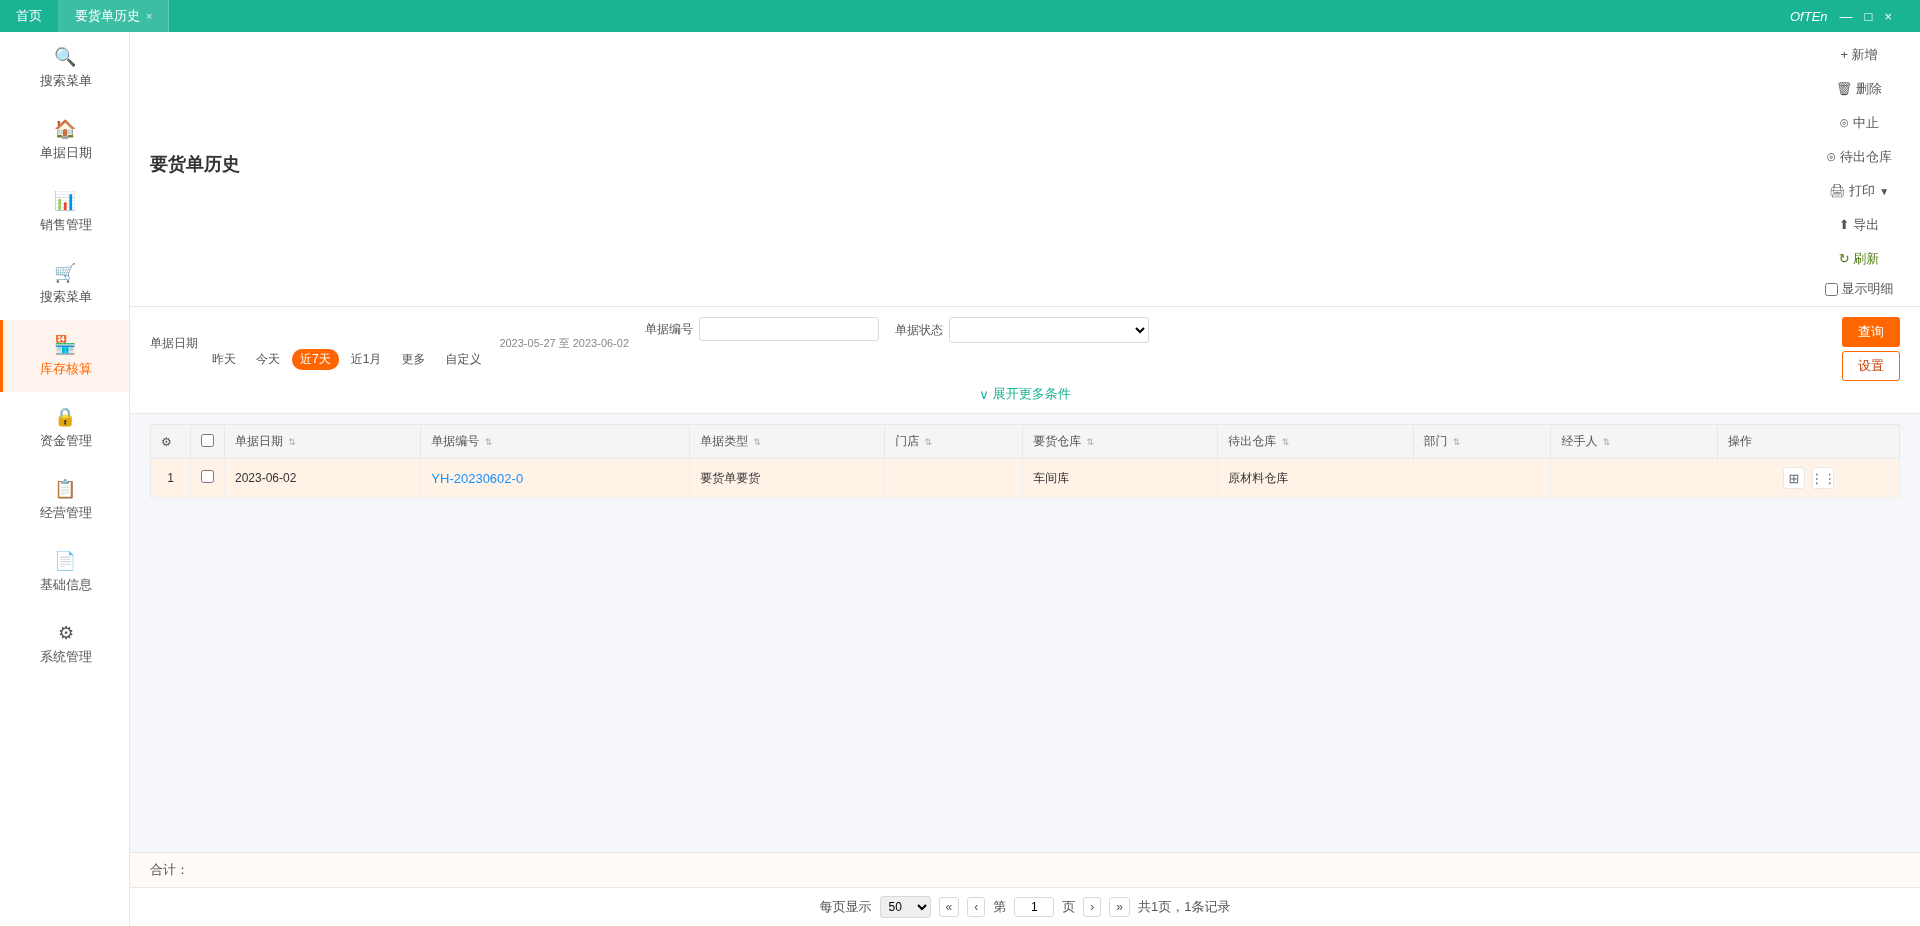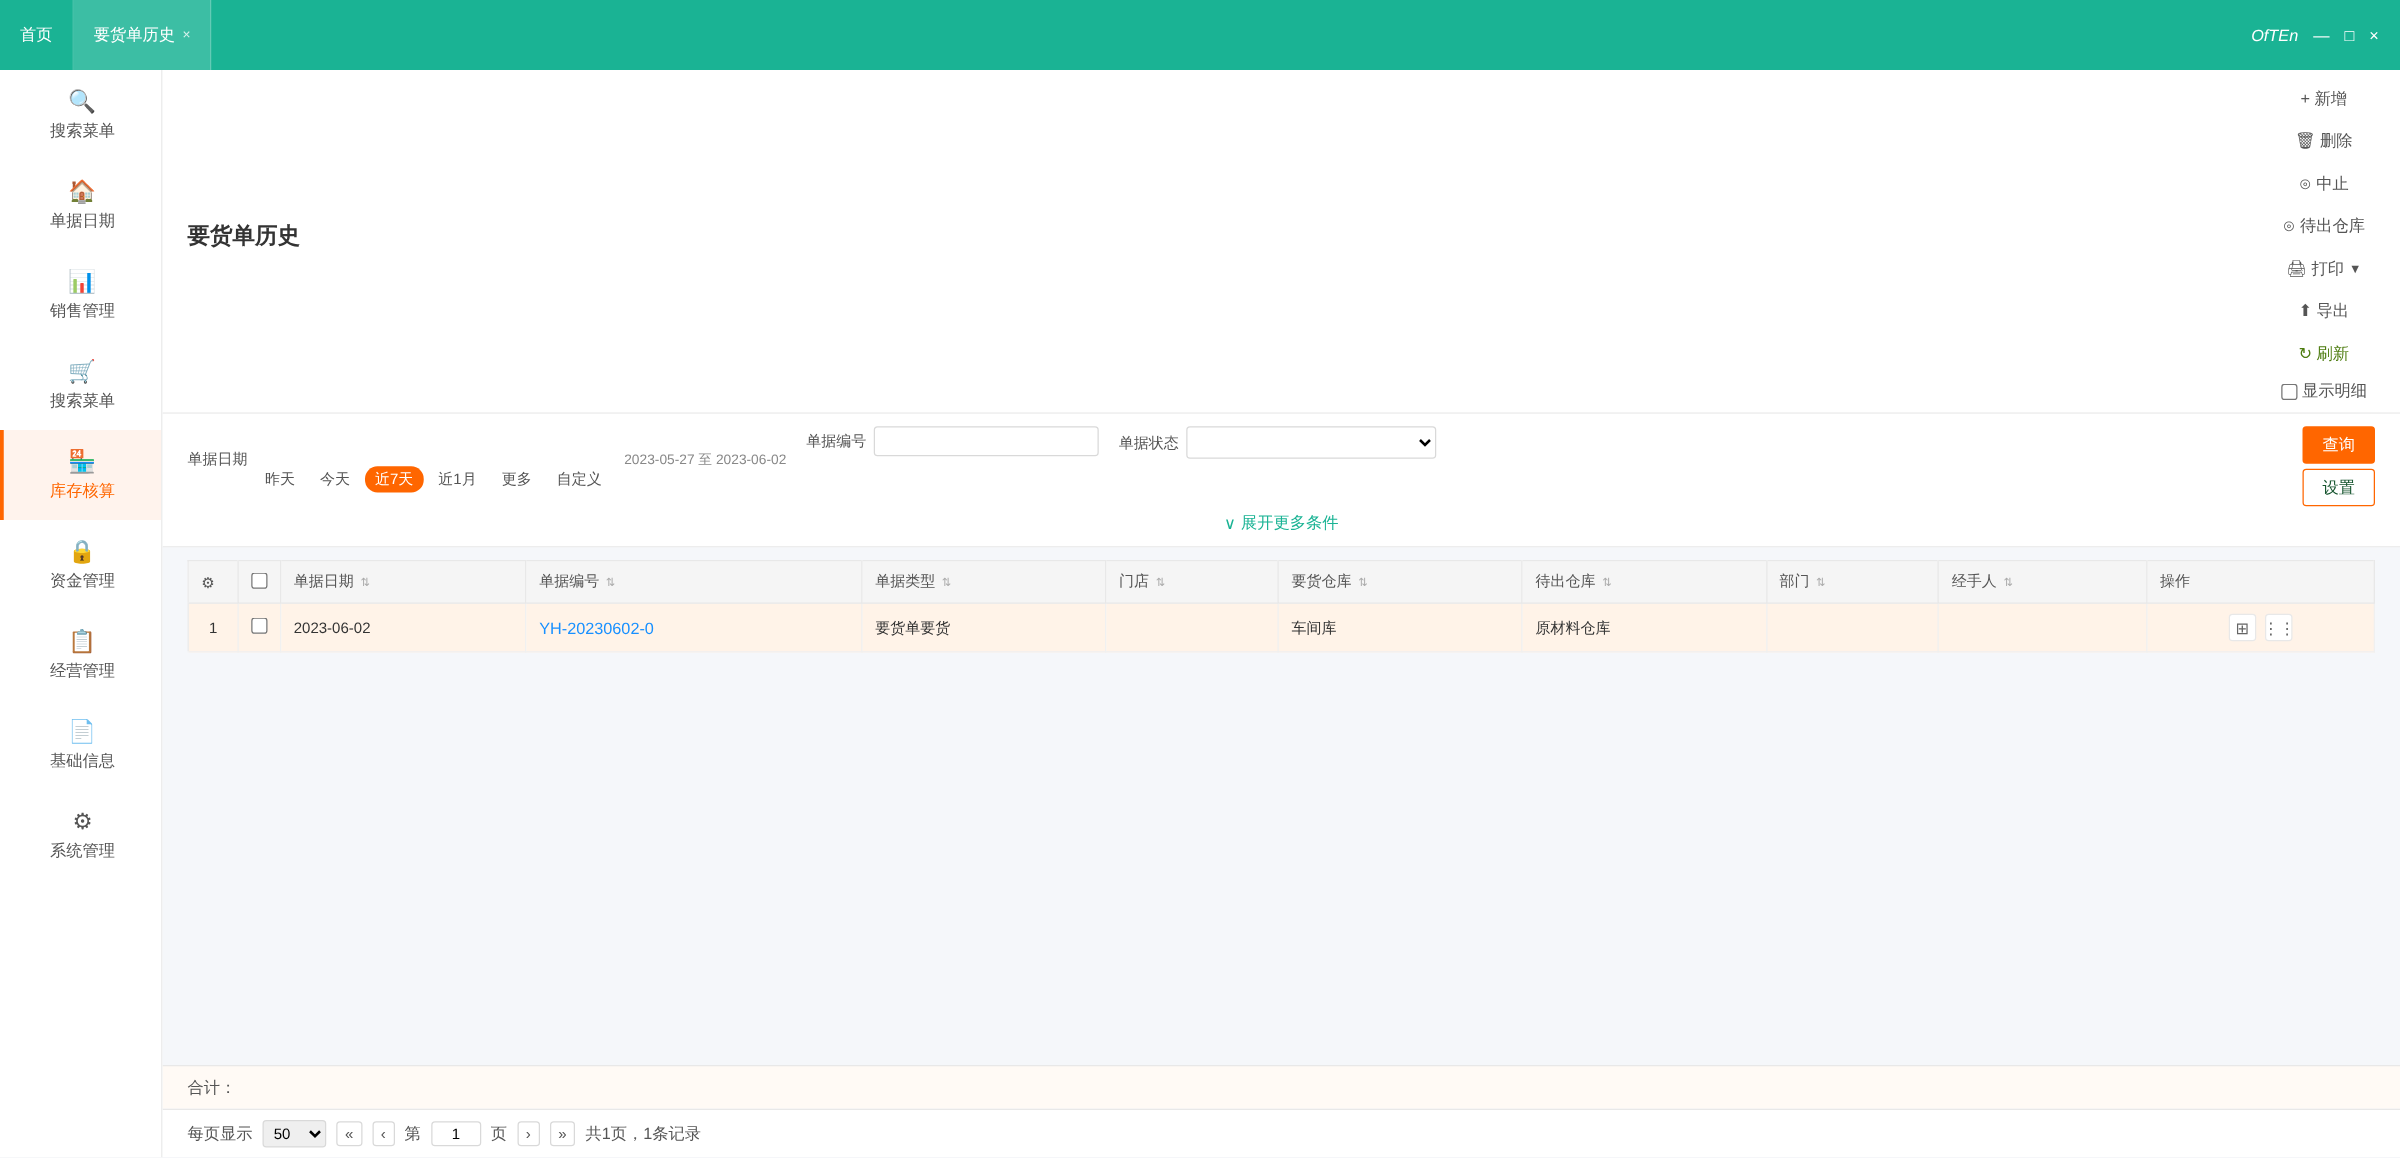--- a/index.html
+++ b/index.html
@@ -1,24 +1,24 @@
 <!DOCTYPE html>
 <html><head>
   <meta charset="utf-8">
   <style>
     * { box-sizing: border-box; margin: 0; padding: 0; font-family: 'Microsoft YaHei', sans-serif; font-size: 13px; }
     body { display: flex; flex-direction: column; height: 926px; overflow: hidden; background: #f5f5f5; }
 
     
     .topbar {
-      height: 56px;
+      height: 32px;
       background: #1ab394;
       display: flex;
       align-items: center;
-      padding: 0 1px 0 0;
+      padding: 0 12px 0 0;
       flex-shrink: 0;
     }
     .topbar-tabs {
       display: flex;
       align-items: stretch;
       height: 100%;
       flex: 1;
     }
     .topbar-tab {
       display: flex;
@@ -252,21 +252,21 @@
       display: flex;
       align-items: center;
       gap: 20px;
       flex-shrink: 0;
     }
 
     
     .pagination {
       display: flex;
       align-items: center;
-      justify-content: flex-start;
+      justify-content: center;
       gap: 8px;
       padding: 8px 20px;
       background: #fff;
       border-top: 1px solid #e8e8e8;
       flex-shrink: 0;
       font-size: 12px;
       color: #555;
     }
     .pagination select {
       border: 1px solid #d9d9d9;
@@ -295,21 +295,21 @@
       background: #ff6600;
       color: #fff;
       border: none;
       border-radius: 3px;
       padding: 6px 16px;
       cursor: pointer;
       font-size: 13px;
     }
     .btn-settings {
       background: #fff;
-      color: #14532d;
+      color: #c2410c;
       border: 1px solid #ff6600;
       border-radius: 3px;
       padding: 5px 14px;
       cursor: pointer;
       font-size: 13px;
     }
 
     .filter-top-row {
       display: flex;
       align-items: flex-start;

